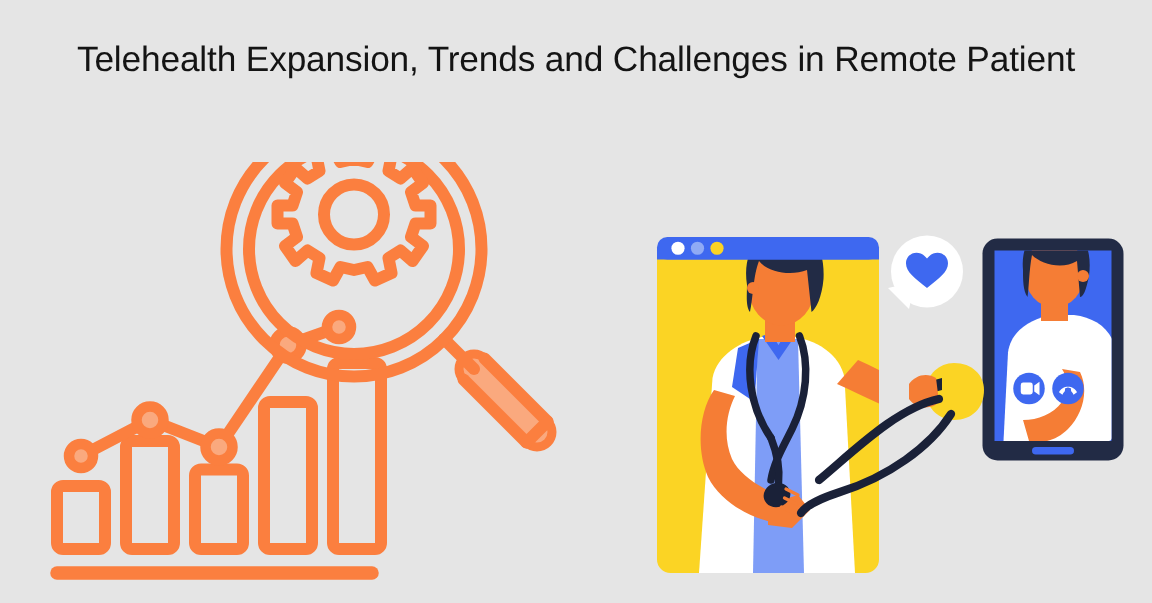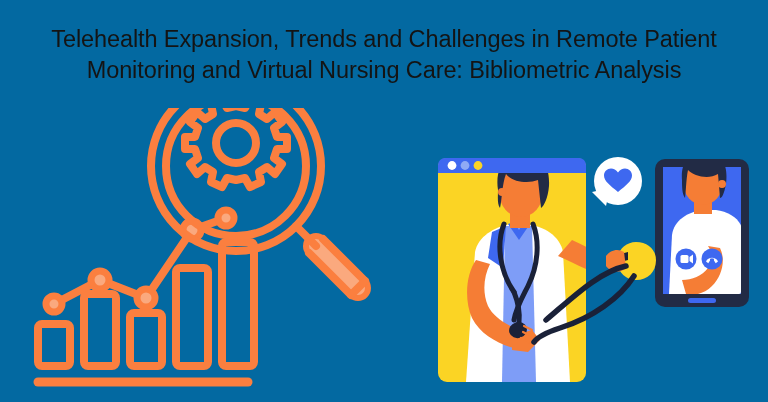--- a/index.html
+++ b/index.html
@@ -67,25 +67,24 @@
   }
   #telehealth-illustration svg {
     display: block;
     width: 100%;
     height: 100%;
   }
 </style>
 </head>
 <body>
 
-<div id="banner" style="background: #0369a1;">
+<div id="banner" style="background: #e5e5e5;">
 
   <div id="title-block">
     <span class="title-line" style="color: rgb(20, 20, 20);">Telehealth Expansion, Trends and Challenges in Remote Patient</span>
-    <span class="title-line" style="color: rgb(20, 20, 20);">Monitoring and Virtual Nursing Care: Bibliometric Analysis</span>
   </div>
 
   <div id="analytics-illustration">
     <svg viewBox="0 0 376 284" xmlns="http://www.w3.org/2000/svg" role="img" aria-label="growth chart with magnifier">
 
       <g fill="none" stroke="#FB7F3F" stroke-width="8" stroke-linecap="round" stroke-linejoin="round">
 
         <rect x="14" y="216" width="32" height="42" rx="4"></rect>
         <rect x="60" y="186" width="32" height="72" rx="4"></rect>
         <rect x="106" y="205" width="32" height="53" rx="4"></rect>

